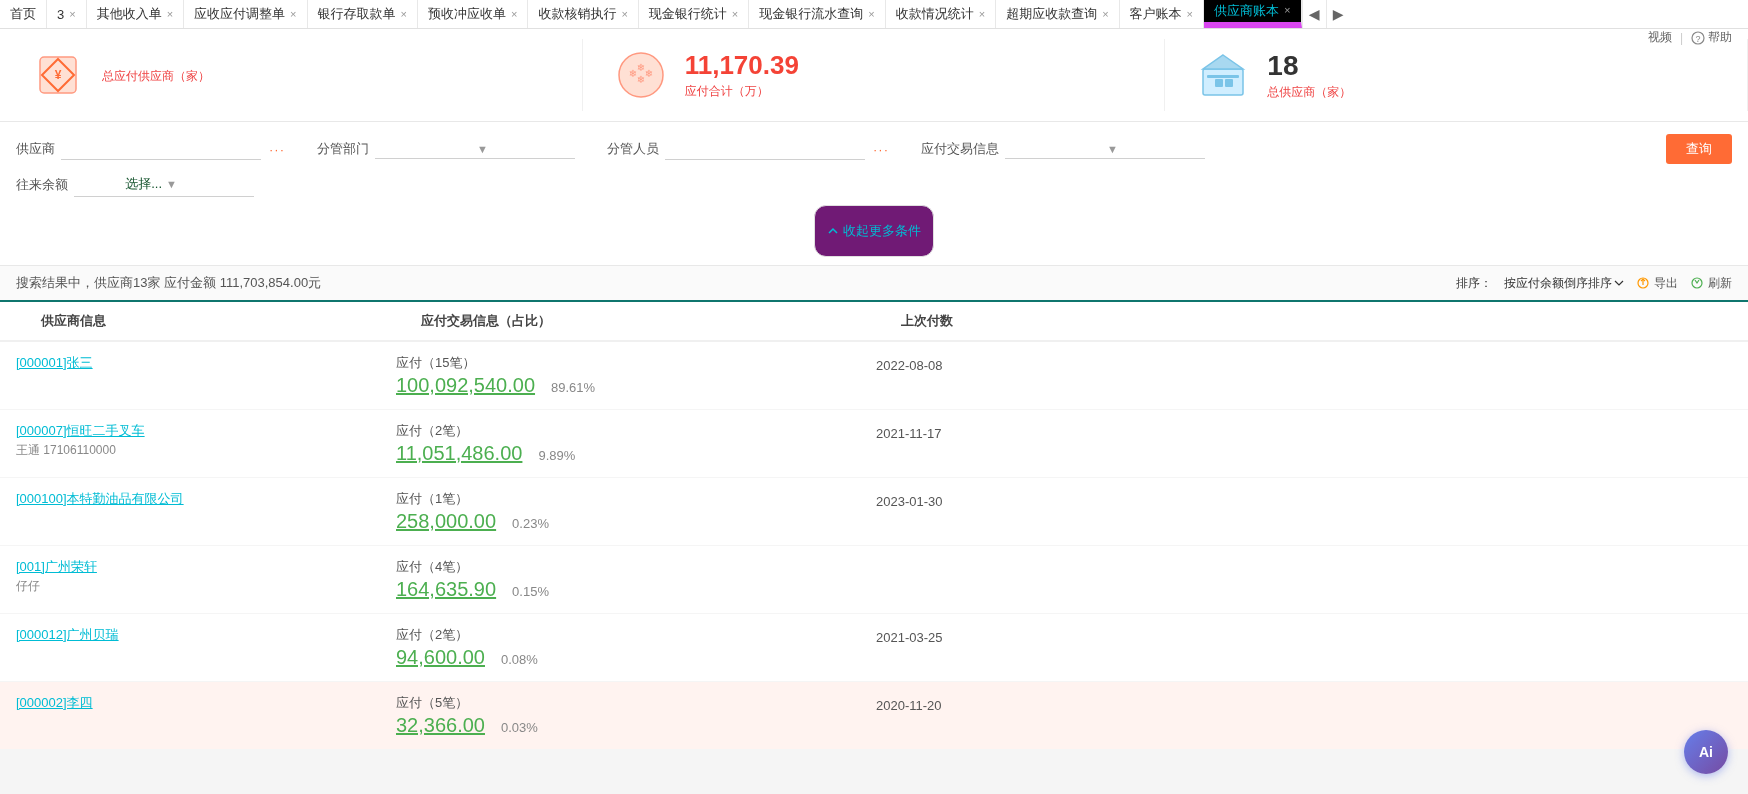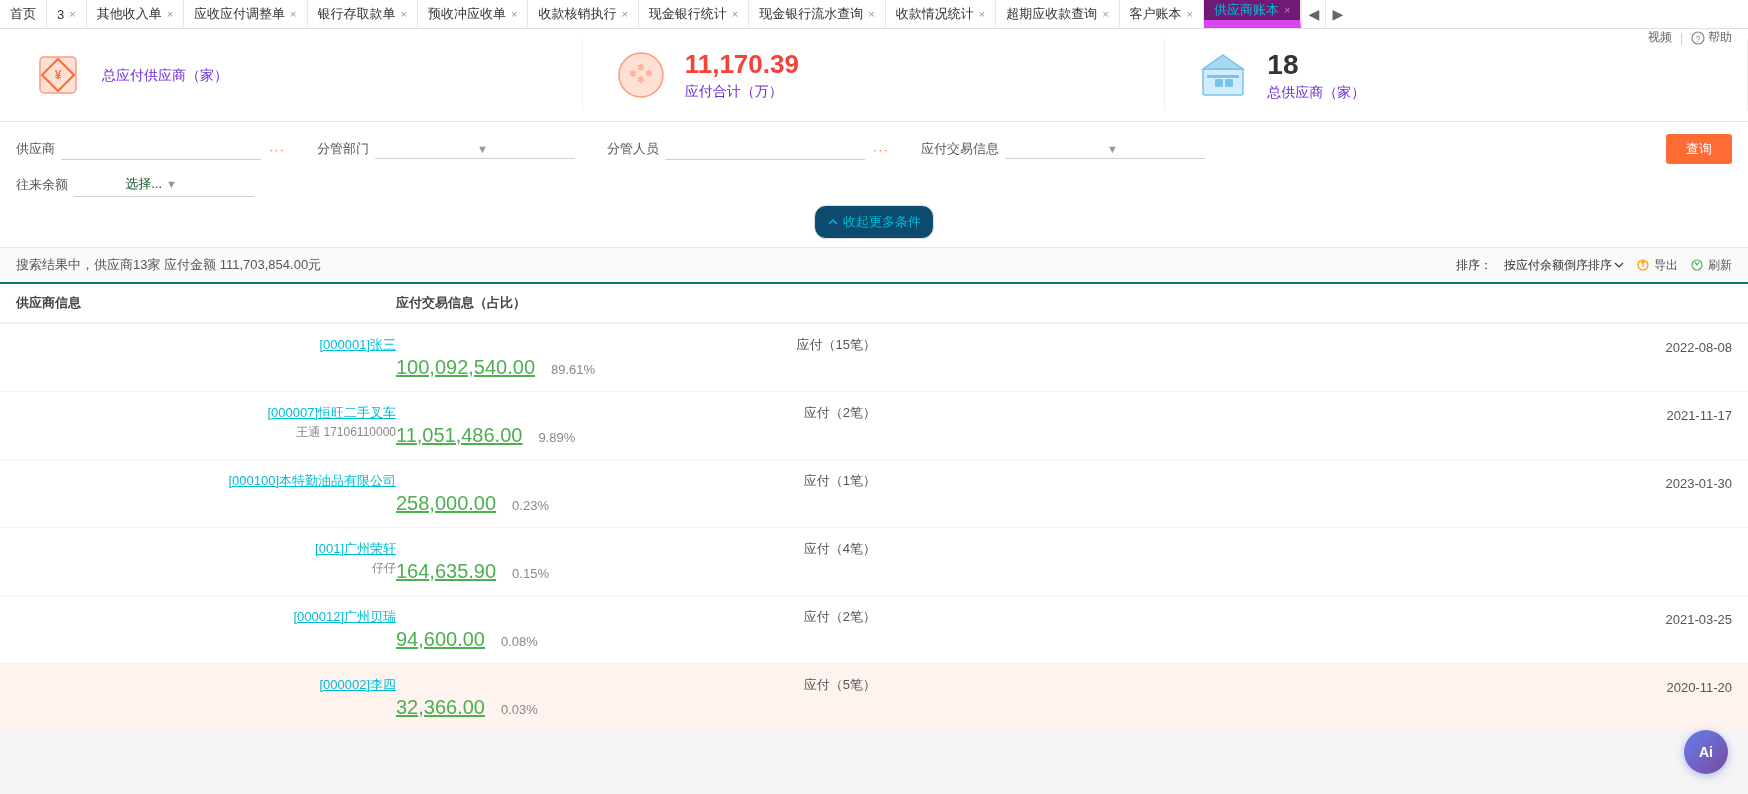--- a/index.html
+++ b/index.html
@@ -20,21 +20,21 @@
       align-items: center;
       padding: 0 10px;
       height: 100%;
       white-space: nowrap;
       font-size: 13px;
       color: #333;
       border-right: 1px solid #e8e8e8;
       cursor: pointer;
       position: relative;
     }
-    .nav-tab.active { background: #701a75; color: #00bcd4; border-bottom: 8px solid #d946ef; }
+    .nav-tab.active { background: #000000; color: #00bcd4; border-bottom: 6px solid #d946ef; font-family: Liberation Mono, monospace; }
     .nav-tab .close-btn {
       margin-left: 5px;
       color: #999;
       font-size: 11px;
       cursor: pointer;
     }
     .nav-arrow {
       display: flex;
       align-items: center;
       justify-content: center;
@@ -73,22 +73,22 @@
     }
     .summary-icon svg { width: 52px; height: 52px; }
     .summary-content { flex: 1; }
     .summary-number {
       font-size: 28px;
       font-weight: bold;
       color: #f44336;
       line-height: 1.2;
     }
     .summary-label {
-      font-size: 14px;
-      color: #6d28d9;
+      font-size: 12px;
+      color: #ef4444;
       margin-top: 2px;
     }
     .summary-help {
       position: absolute;
       right: 16px;
       top: 0;
       display: flex;
       align-items: center;
       gap: 8px;
       font-size: 12px;
@@ -156,24 +156,24 @@
       justify-content: center;
       margin-top: 4px;
     }
     .collapse-btn {
       display: flex;
       align-items: center;
       gap: 4px;
       color: #00bcd4;
       cursor: pointer;
       font-size: 13px;
-      padding: 7px 12px;
+      padding: 16px 12px;
       border: 1px solid #e0e0e0;
       border-radius: 12px;
-      background: #0c4a6e;
+      background: #701a75;
     }
 
     
     .results-bar {
       display: flex;
       align-items: center;
       justify-content: space-between;
       background: #fafafa;
       padding: 8px 16px;
       border-bottom: 2px solid #0f766e;
@@ -207,32 +207,31 @@
       background: #fff;
       width: 100%;
     }
     .table-header {
       display: flex;
       align-items: center;
       padding: 10px 16px;
       border-bottom: 2px solid #f0f0f0;
       background: #fff;
     }
-    .col-supplier { flex: 0 0 380px; font-weight: 600; color: #444; font-size: 13px; }
+    .col-supplier { flex: 0 0 380px; font-weight: 600; color: #444; font-size: 13px; margin-left: 25px; }
     .col-transaction { flex: 0 0 480px; font-weight: 600; color: #444; font-size: 13px; }
     .col-lastpay { flex: 1; font-weight: 600; color: #444; font-size: 13px; }
 
     .table-row {
       display: flex;
       align-items: flex-start;
       padding: 12px 16px;
       border-bottom: 1px solid #f5f5f5;
       background: #fff;
       transition: background 0.15s;
-      text-align: right;
     }
     .table-row.highlighted { background: #fff3f0; }
 
     .cell-supplier { flex: 0 0 380px; }
     .cell-transaction { flex: 0 0 480px; }
     .cell-lastpay { flex: 1; color: #555; padding-top: 4px; }
 
     .supplier-link {
       color: #00bcd4;
       text-decoration: underline;
@@ -505,20 +504,21 @@
       </span>
     </div>
   </div>
 
   <div class="content-area">
     <div class="data-table">
 
       <div class="table-header">
         <div class="col-supplier">供应商信息</div>
         <div class="col-transaction">应付交易信息（占比）</div>
+        <div class="col-lastpay">上次付数</div>
       </div>
 
       <div class="table-row">
         <div class="cell-supplier">
           <span class="supplier-link">[000001]张三</span>
         </div>
         <div class="cell-transaction">
           <div class="tx-label">应付（15笔）</div>
           <div class="tx-row">
             <span class="tx-amount">100,092,540.00</span>

